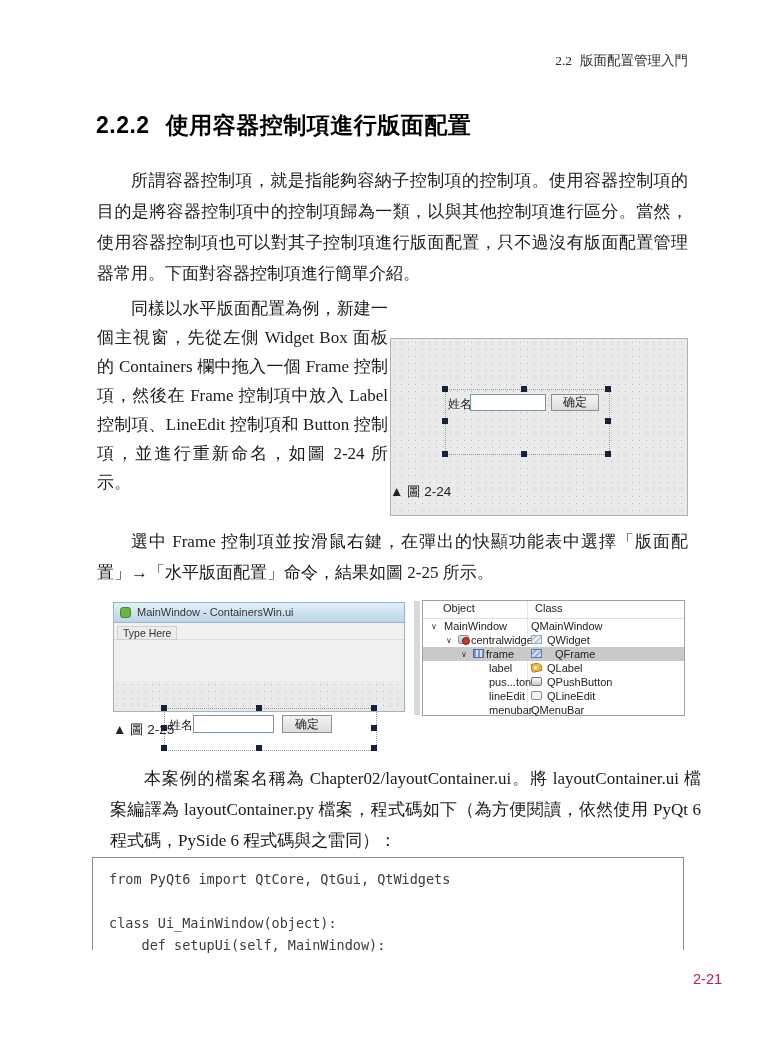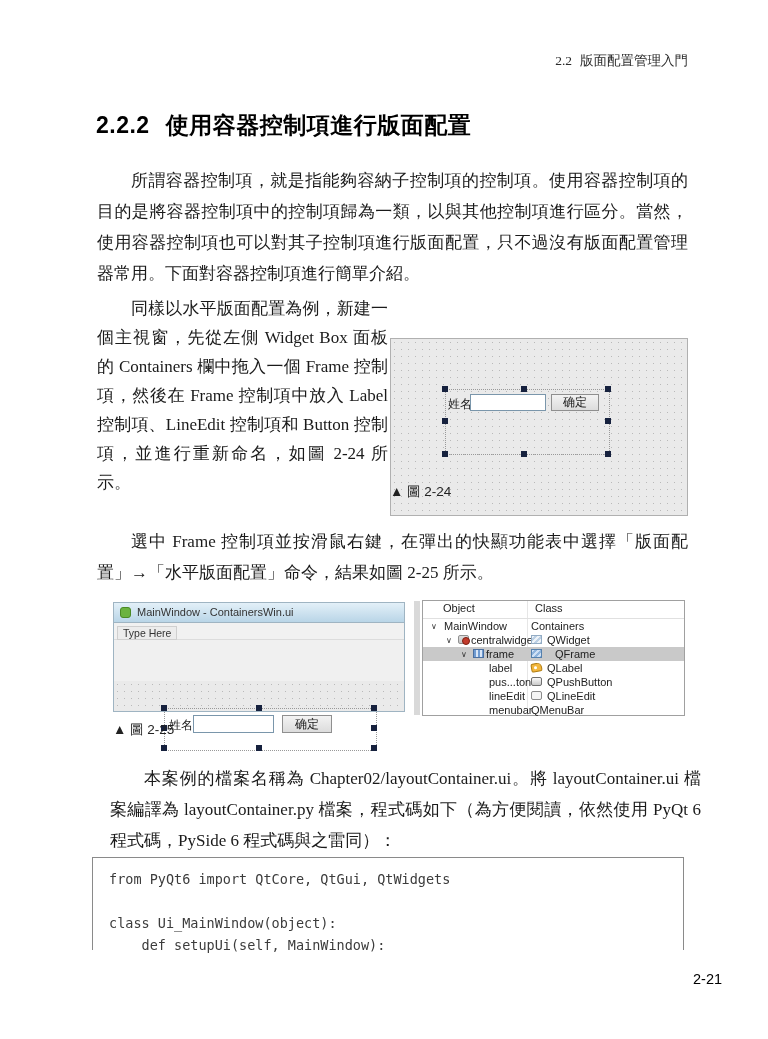--- a/index.html
+++ b/index.html
@@ -122,21 +122,21 @@
     position:absolute; left:92px; top:857px; width:592px; height:93px;
     border:1px solid #8a8a8a; border-bottom:none; box-sizing:border-box;
     padding:10px 0 0 16px;
     font-family:"DejaVu Sans Mono","Liberation Mono",monospace;
     font-size:13.5px; color:#3c3c3c;
   }
   .codeline { white-space:pre; line-height:22px; }
   
   .pageno {
     position:absolute; top:971px; left:693px;
-    font-family:"Liberation Sans","DejaVu Sans",sans-serif; font-size:14.5px; color:#000000;
+    font-family:"Liberation Sans","DejaVu Sans",sans-serif; font-size:14.5px; color:#be185d;
   }
 </style>
 </head>
 <body>
 
 <div class="page">
 
   <div class="running-head">
     <span class="rh-num">2.2</span><span>版面配置管理入門</span>
   </div>
@@ -196,21 +196,21 @@
   <div class="inspector">
     <div class="ivline"></div>
     <div class="ihdr">
       <span class="ih1">Object</span>
       <span class="ih2">Class</span>
     </div>
     <div>
         <div class="trow">
           <span class="chev" style="left: 8px;">∨</span>
           <span class="otext" style="left: 21px;">MainWindow</span>
-          <span class="ctext" style="left: 108px;">Containers</span>
+          <span class="ctext" style="left: 108px;">QMainWindow</span>
         </div>
         <div class="trow">
           <span class="chev" style="left: 23px;">∨</span>
           <span class="oi ic-centralwidget" style="left: 35px;"></span>
           <span class="otext" style="left: 48px;">centralwidget</span>
           <span class="ci ic-qwidget" style="left: 108px;"></span>
           <span class="ctext" style="left: 124px;">QWidget</span>
         </div>
         <div class="trow sel">
           <span class="chev" style="left: 38px;">∨</span>

